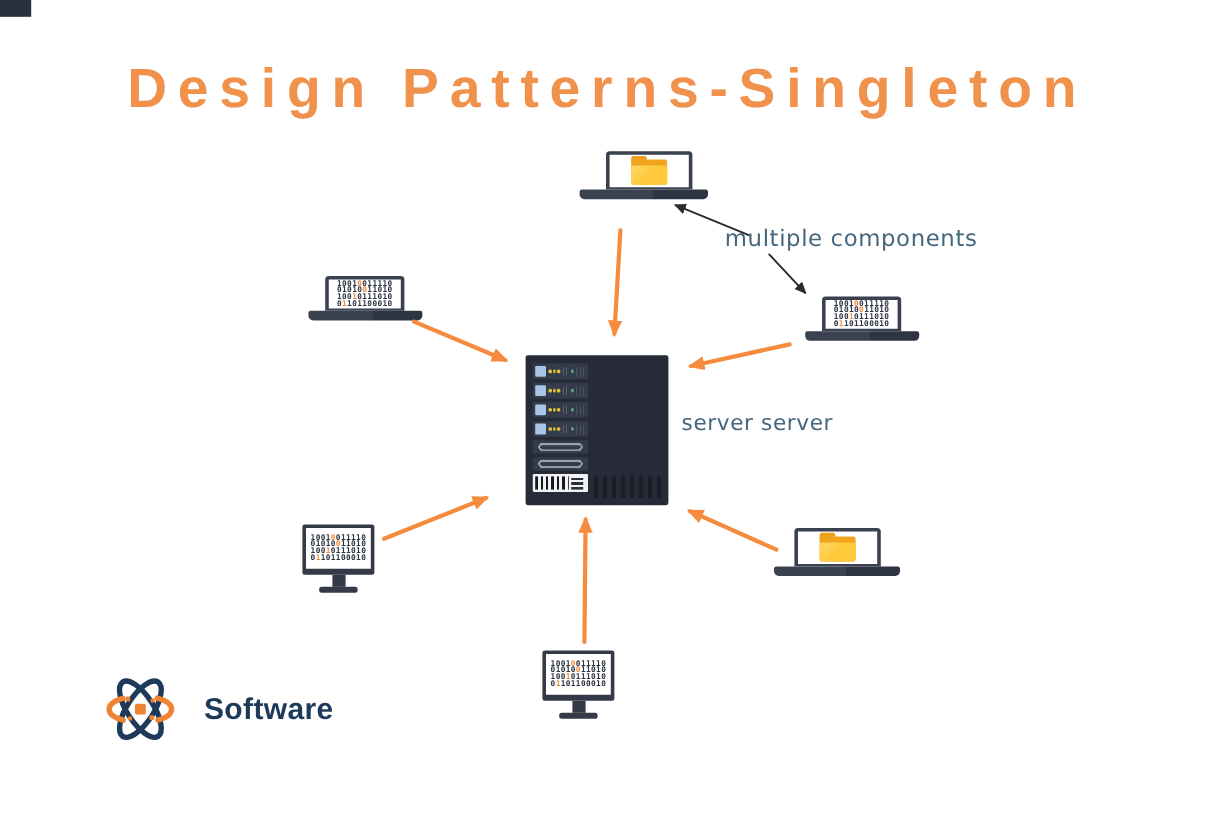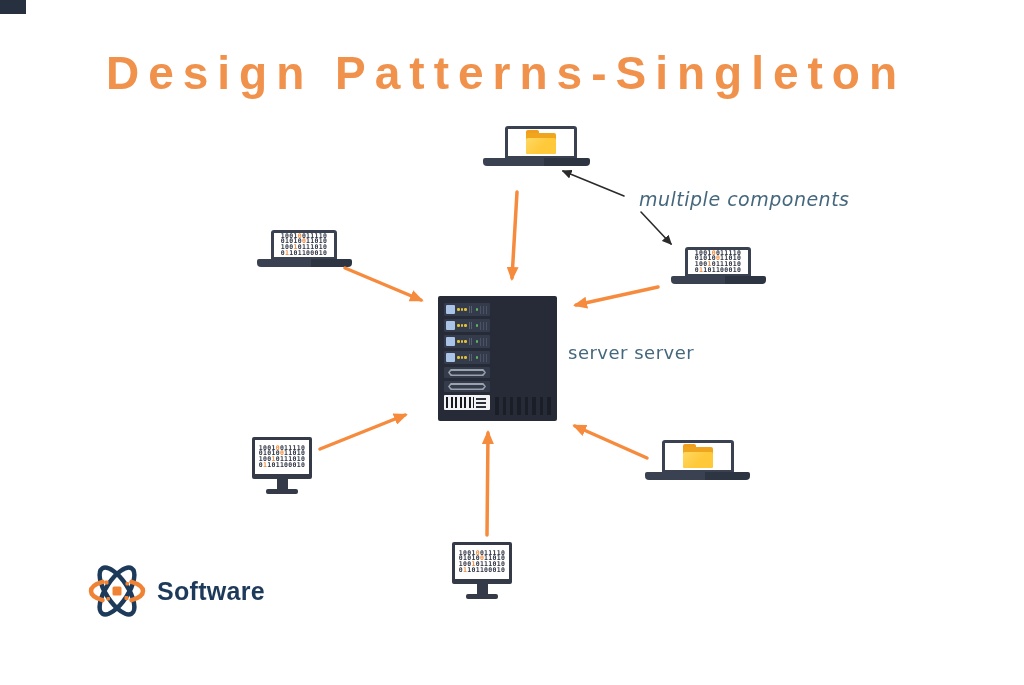--- a/index.html
+++ b/index.html
@@ -75,21 +75,21 @@
         background:repeating-linear-gradient(90deg,#15181F 0 2px,#F2F2F4 2px 4.5px);}
   .vent-box{width:10px;height:11px;
         background:repeating-linear-gradient(0deg,#2A2F3A 0 2px,#F2F2F4 2px 4px);}
   .srv-stripes{position:absolute;left:57px;right:4px;bottom:6px;height:18px;
         background:repeating-linear-gradient(90deg,#1A1E27 0 3.5px,transparent 3.5px 7.5px);}
 
   
   .arrows{position:absolute;left:0;top:0;width:1024px;height:685px;pointer-events:none;}
 
   
-  .logo{position:absolute;left:88px;top:556px;display:flex;align-items:center;gap:11px;}
+  .logo{position:absolute;left:88px;top:556px;display:flex;align-items:center;gap:24px;}
   .logo-text{font-weight:bold;font-size:25px;line-height:26px;letter-spacing:.3px;}
   .logo-w1{color:var(--logo_navy,#1E3A5A);}
   .logo-w2{color:var(--logo_orange,#F08233);}
   .atom-navy{stroke:var(--logo_navy,#1E3A5A);fill:none;stroke-width:4.5;}
   .atom-orange{stroke:var(--logo_orange,#F08233);fill:none;stroke-width:4.5;}
   .atom-sq{fill:var(--logo_orange,#F08233);}
 </style>
 </head>
 <body>
 
@@ -225,21 +225,21 @@
         </div>
       <div class="vent">
         <div class="vent-stripes"></div>
         <div class="vent-box"></div>
       </div>
     </div>
     <div class="srv-stripes"></div>
   </div>
 
   <div class="note" style="left:568px;top:342px;">server server</div>
-  <div class="note mc" style="left:639px;top:188px;font-style:italic;">multiple components</div>
+  <div class="note mc" style="left:604px;top:188px;">multiple components</div>
 
   <svg class="arrows" viewBox="0 0 1024 685">
     <defs>
       <marker id="oa" markerUnits="userSpaceOnUse" markerWidth="14" markerHeight="12" refX="11" refY="6" orient="auto">
         <path d="M0,0 L14,6 L0,12 Z" fill="#F68B3D"></path>
       </marker>
       <marker id="ba" markerUnits="userSpaceOnUse" markerWidth="10" markerHeight="9" refX="8.5" refY="4.5" orient="auto">
         <path d="M0,0 L10,4.5 L0,9 Z" fill="#2B2B2B"></path>
       </marker>
     </defs>

